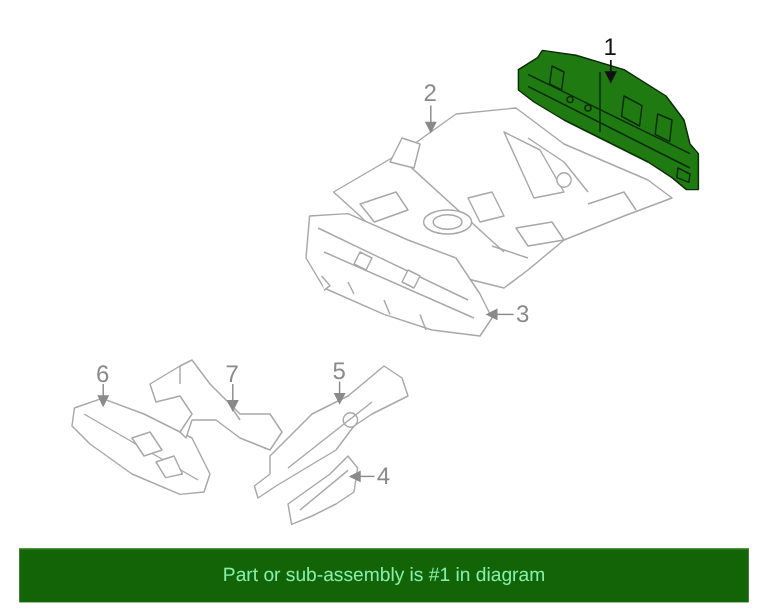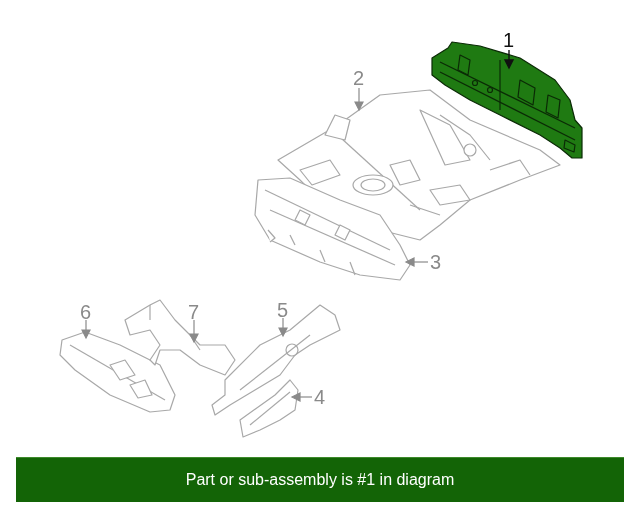--- a/index.html
+++ b/index.html
@@ -1,21 +1,21 @@
 <!DOCTYPE html>
 <html><head>
 <meta charset="utf-8">
 <style>
   html,body{margin:0;padding:0;background:#ffffff;}
   body{width:640px;height:512px;position:relative;overflow:hidden;font-family:"Liberation Sans",sans-serif;}
   #diagram{position:absolute;left:0;top:0;width:640px;height:455px;}
   .callout{position:absolute;font-family:"Liberation Sans",sans-serif;font-size:20px;line-height:20px;color:#8a8a8a;}
   .callout.active{color:#111111;}
   #banner{position:absolute;left:16px;top:457px;width:608px;height:45px;background:#136406;border-top:1px solid #3d8a2a;box-sizing:border-box;
-    display:flex;flex-direction:column;align-items:center;justify-content:center;color:#ffffff;font-size:16px;line-height:18px;}
+    display:flex;flex-direction:column;align-items:center;justify-content:center;color:#86efac;font-size:16px;line-height:18px;}
   #banner span{display:block;text-align:center;}
 </style>
 </head>
 <body>
 
 <svg id="diagram" viewBox="0 0 640 455" xmlns="http://www.w3.org/2000/svg">
   <g fill="#ffffff" stroke="#a8a8a8" stroke-width="1.2" stroke-linejoin="round">
 
     <g>
       <path d="M278,160 L338,125 L380,95 L430,90 L470,120 L540,150 L560,165 L520,180 L470,200 L440,225 L420,240 L380,230 L320,200 L300,180 Z"></path>

